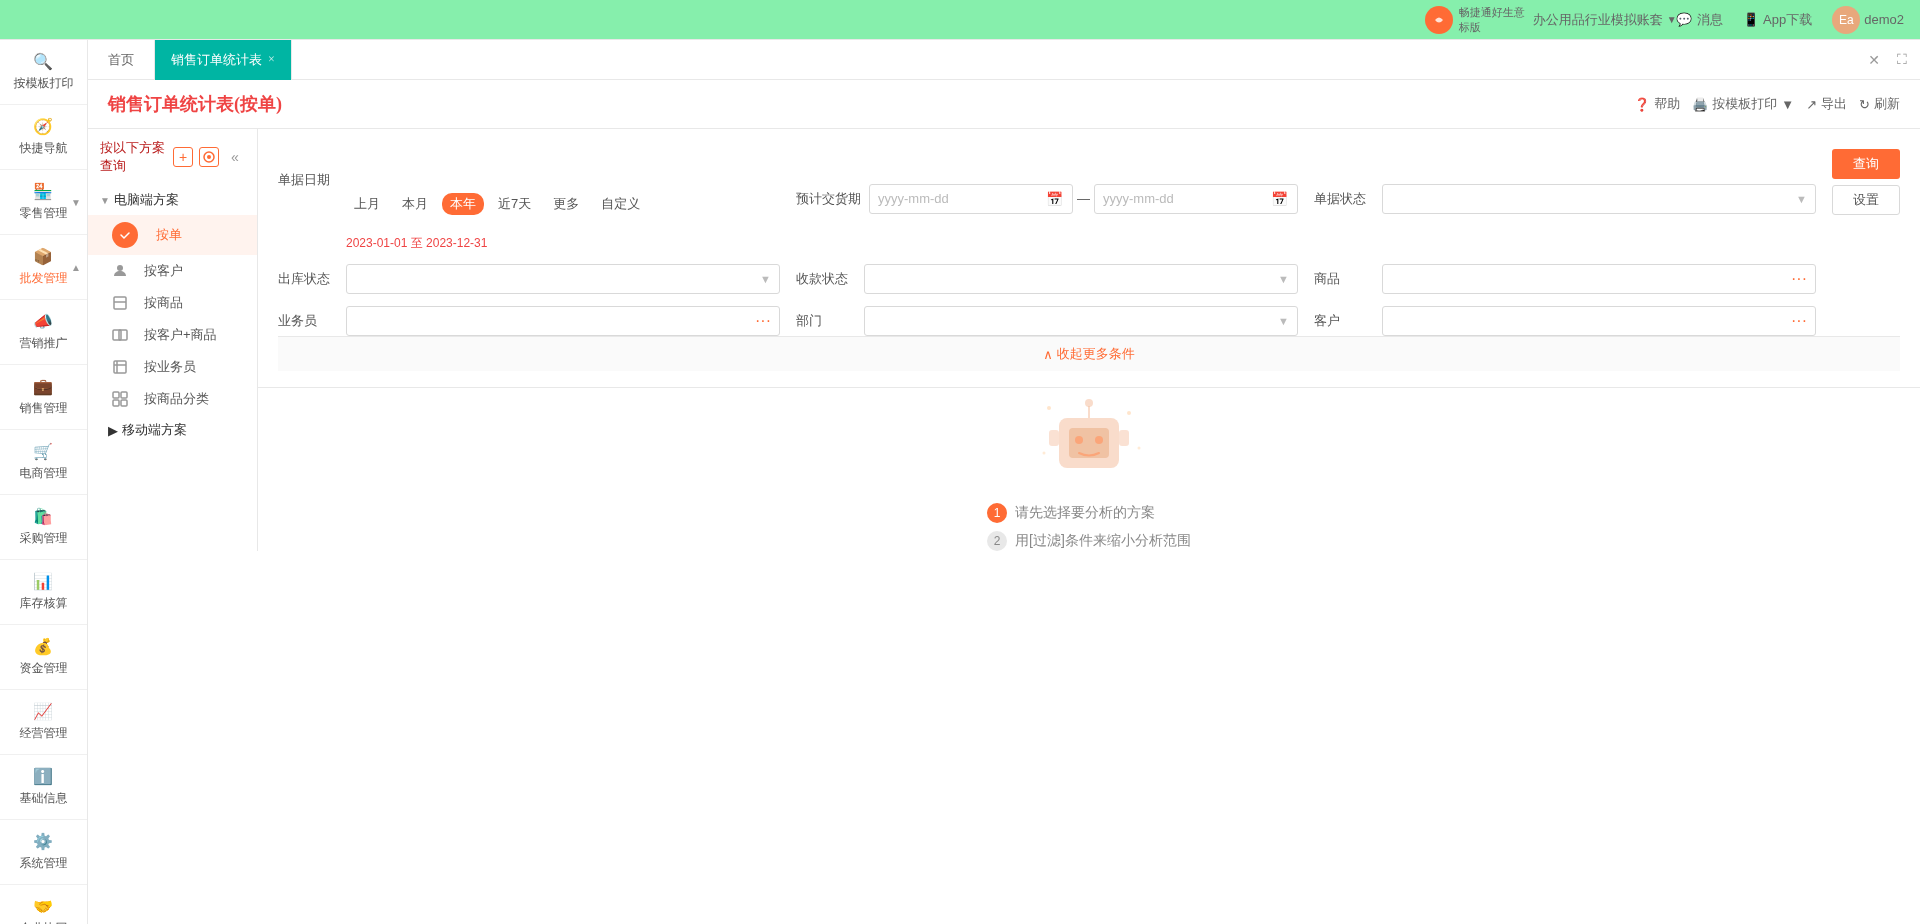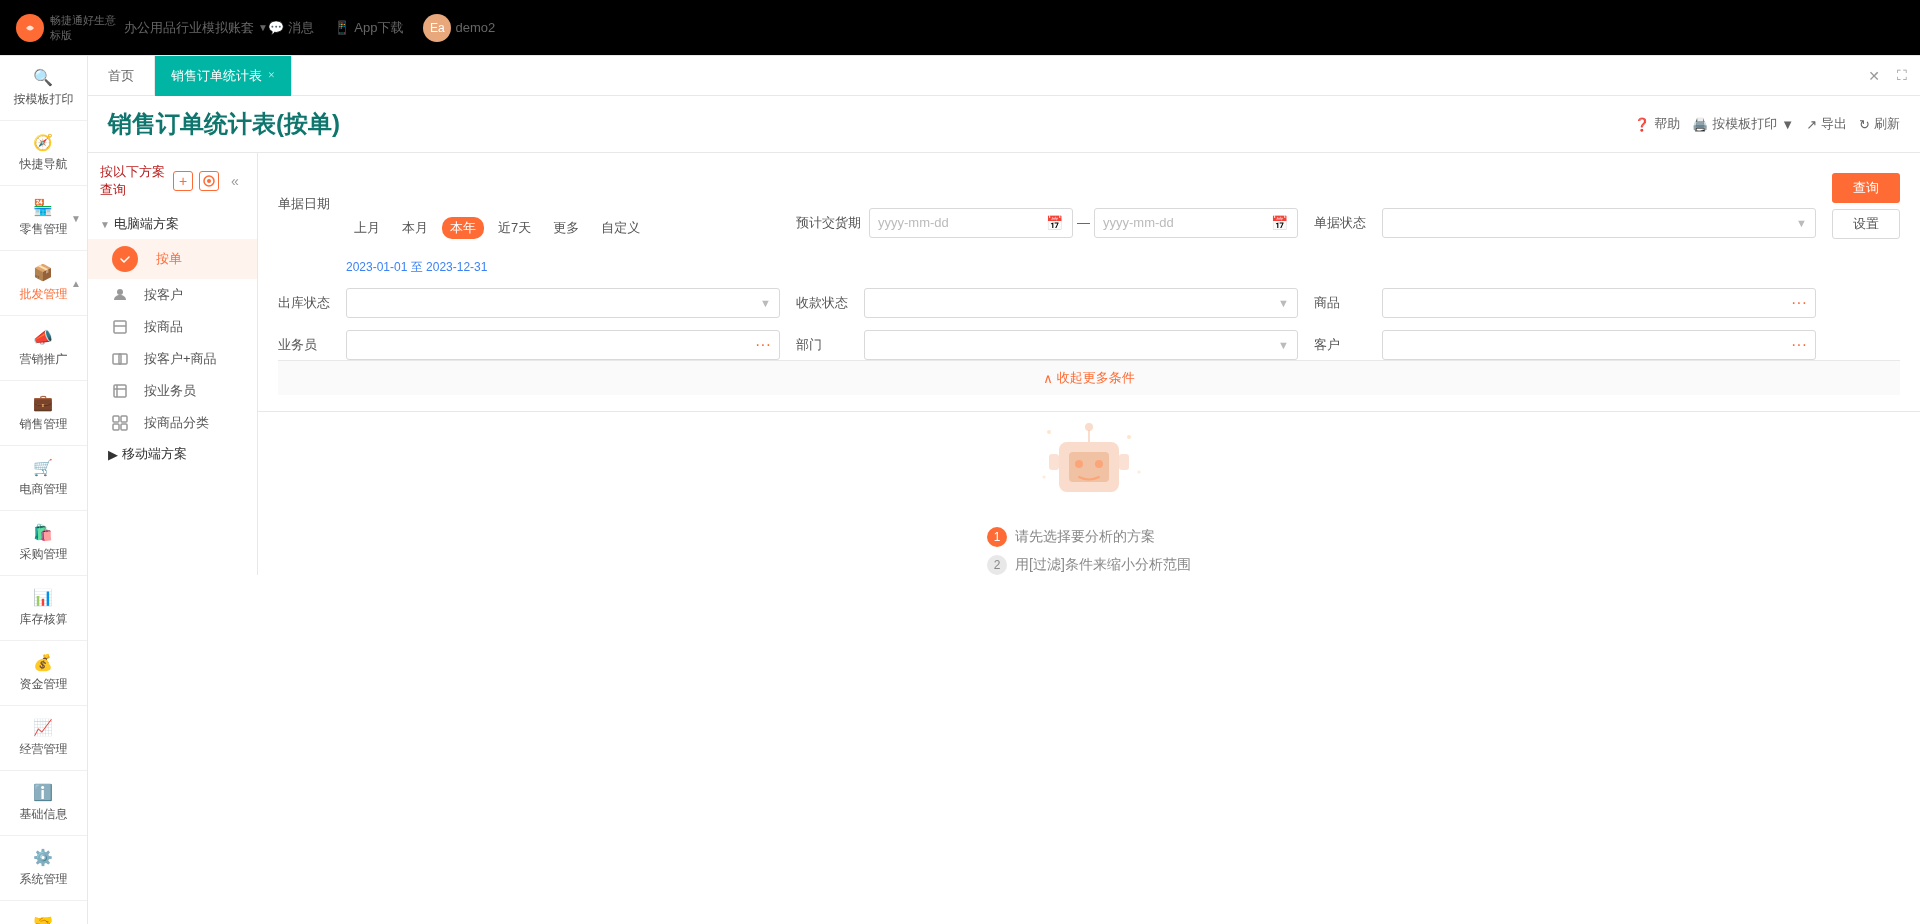--- a/index.html
+++ b/index.html
@@ -1,26 +1,26 @@
 <!DOCTYPE html>
 <html><head>
   <meta charset="utf-8">
   <style>
     * { margin: 0; padding: 0; box-sizing: border-box; }
     body { font-family: 'Microsoft YaHei', Arial, sans-serif; font-size: 13px; background: #f5f5f5; color: #333; width: 1920px; height: 924px; overflow: hidden; display: flex; flex-direction: column; }
 
     
     .top-header {
-      height: 56px;
-      background: #000000;
+      height: 40px;
+      background: #86efac;
       border-bottom: 1px solid #e8e8e8;
       display: flex;
       align-items: center;
       padding: 0 16px;
-      justify-content: flex-start;
+      justify-content: flex-end;
       flex-shrink: 0;
     }
     .top-header-left {
       display: flex;
       align-items: center;
       gap: 8px;
     }
     .logo-area {
       display: flex;
       align-items: center;
@@ -202,23 +202,24 @@
     
     .page-header {
       display: flex;
       align-items: center;
       justify-content: space-between;
       padding: 12px 20px;
       background: #fff;
       border-bottom: 1px solid #e8e8e8;
     }
     .page-title {
-      font-size: 24px;
+      font-size: 18px;
       font-weight: bold;
-      color: #0f766e;
+      color: #ef4444;
+      font-family: Liberation Serif, serif;
     }
     .page-actions {
       display: flex;
       align-items: center;
       gap: 12px;
     }
     .page-action-btn {
       display: flex;
       align-items: center;
       gap: 4px;
@@ -801,21 +802,21 @@
                       <span class="filter-label">单据日期</span>
                       <div class="date-quick-btns">
                         <button class="date-quick-btn">上月</button>
                         <button class="date-quick-btn">本月</button>
                         <button class="date-quick-btn active">本年</button>
                         <button class="date-quick-btn">近7天</button>
                         <button class="date-quick-btn">更多</button>
                         <button class="date-quick-btn">自定义</button>
                       </div>
                     </div>
-                    <div style="font-size:12px; color:#3b82f6; padding-left:68px;text-align:right;">2023-01-01 至 2023-12-31</div>
+                    <div style="font-size:12px; color:#ef4444; padding-left:68px;text-align:right;">2023-01-01 至 2023-12-31</div>
                   </div>
 
                   <div class="filter-field">
                     <span class="filter-label">预计交货期</span>
                     <div class="date-range">
                       <div class="date-input">
                         <span style="color:#bbb;">yyyy-mm-dd</span>
                         <span class="date-icon">📅</span>
                       </div>
                       <span class="date-separator">—</span>

